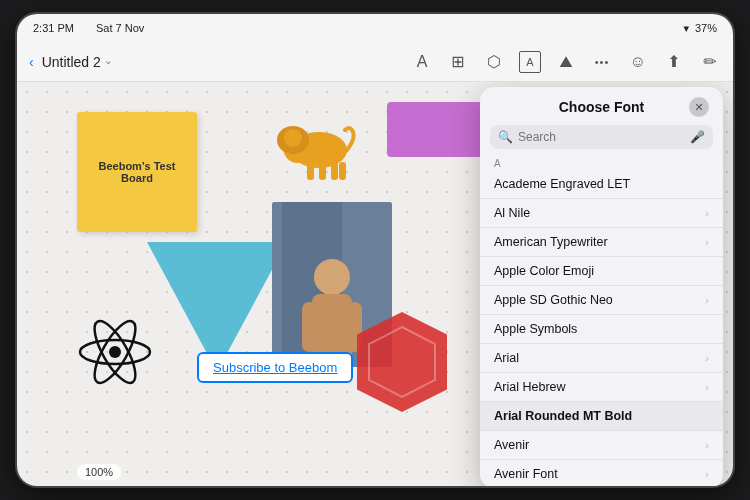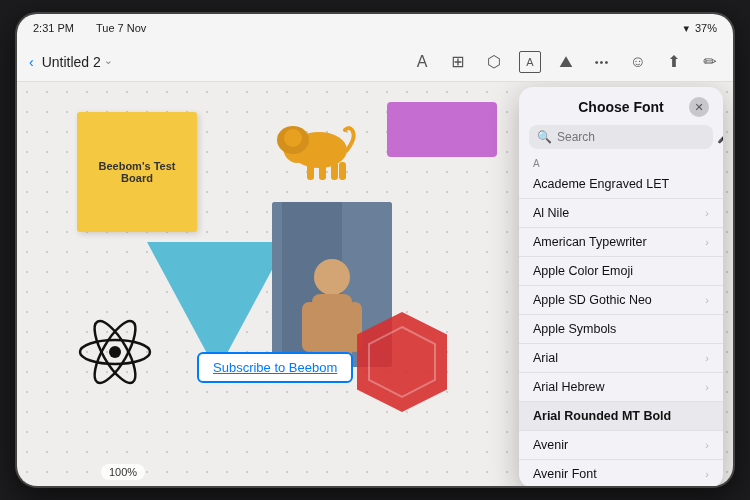--- a/index.html
+++ b/index.html
@@ -157,37 +157,36 @@
     
     .zoom-badge {
       position: absolute;
       left: 60px;
       bottom: 10px;
       background: rgba(255,255,255,0.8);
       border-radius: 10px;
       padding: 2px 8px;
       font-size: 11px;
       color: #333;
-      margin-left: 24px;
     }
     
     .grid-icon {
       position: absolute;
       right: 10px;
       bottom: 10px;
       color: #555;
       font-size: 16px;
     }
 
     
     .font-panel {
       position: absolute;
       right: 10px;
       top: 5px;
-      width: 204px;
+      width: 243px;
       background: #f2f2f7;
       border-radius: 14px;
       box-shadow: 0 8px 30px rgba(0,0,0,0.25);
       overflow: hidden;
     }
     .font-panel-header {
       display: flex;
       align-items: center;
       justify-content: space-between;
       padding: 10px 14px 6px;
@@ -256,21 +255,21 @@
     .font-item-chevron { color: #bbb; font-size: 11px; }
   </style>
 </head>
 <body>
 
 <div class="tablet">
 
   <div class="status-bar">
     <div class="status-left">
       <span>2:31 PM</span>
-      <span>Tue 7 Nov</span>
+      <span>Sat 7 Nov</span>
     </div>
     <div class="status-right">
       <span>▾</span>
       <span>37%</span>
     </div>
   </div>
 
   <div class="toolbar">
     <div class="toolbar-back">
       <span>‹</span>

